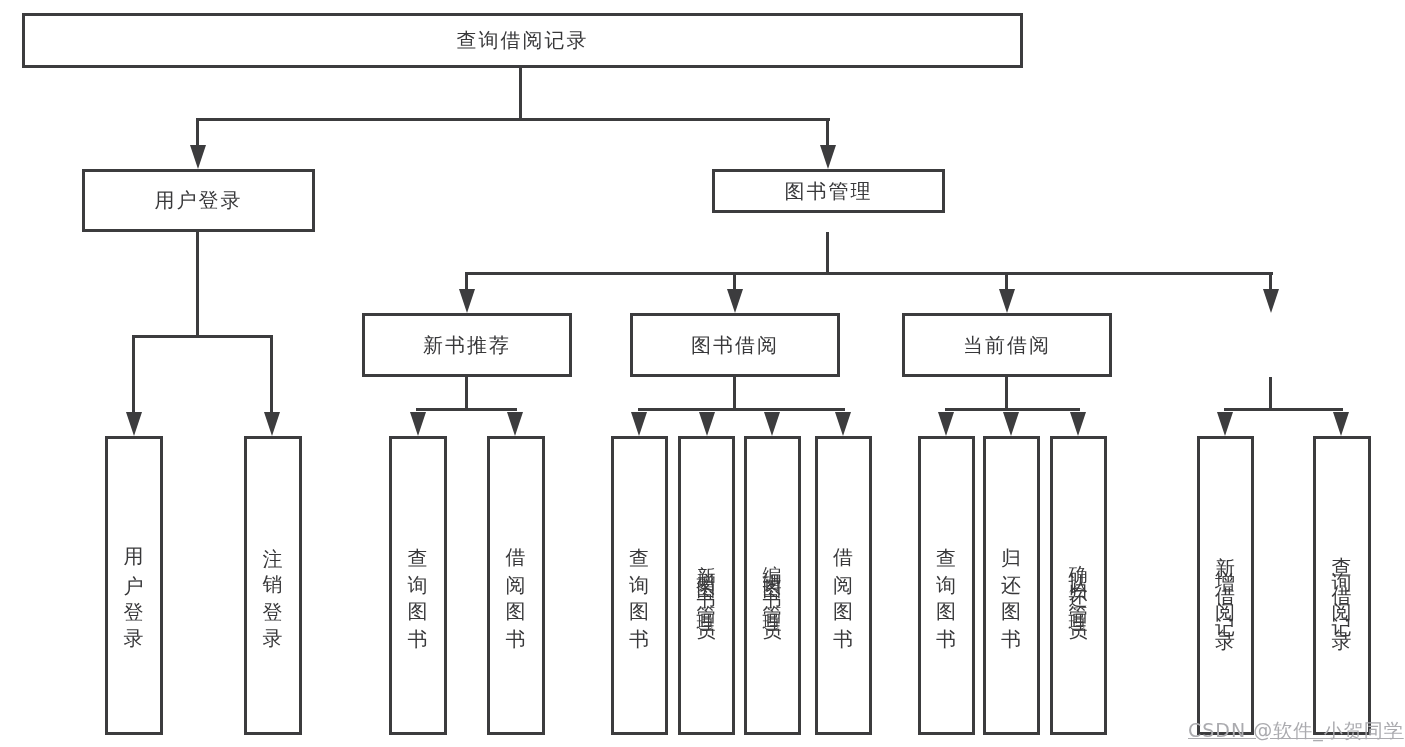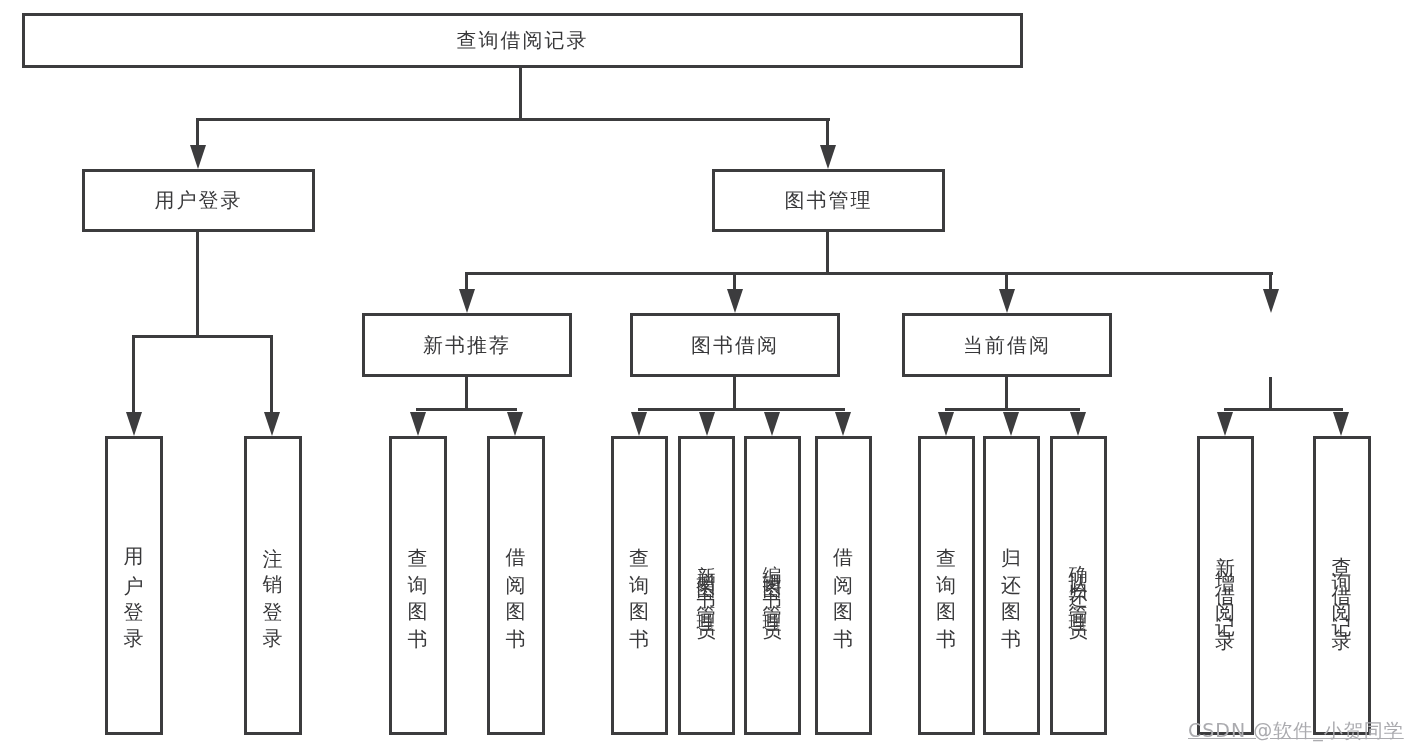--- a/index.html
+++ b/index.html
@@ -39,21 +39,21 @@
   <div class="box" style="left:22px;top:13px;width:1001px;height:55px">查询借阅记录</div>
 
   <div class="vline" style="left:519px;top:68px;height:53px"></div>
   <div class="hline" style="left:197px;top:118px;width:633px"></div>
   <div class="vline" style="left:196px;top:118px;height:29px"></div>
   <div class="arrow" style="left:190px;top:145px"></div>
   <div class="vline" style="left:826px;top:118px;height:29px"></div>
   <div class="arrow" style="left:820px;top:145px"></div>
 
   <div class="box" style="left:82px;top:169px;width:233px;height:63px">用户登录</div>
-  <div class="box" style="left:712px;top:169px;width:233px;height:63px">图书管理</div>
+  <div class="box" style="left:712px;top:169px;width:233px;height:44px">图书管理</div>
 
   <div class="vline" style="left:196px;top:232px;height:106px"></div>
   <div class="hline" style="left:132px;top:335px;width:141px"></div>
   <div class="vline" style="left:132px;top:335px;height:79px"></div>
   <div class="arrow" style="left:126px;top:412px"></div>
   <div class="vline" style="left:270px;top:335px;height:79px"></div>
   <div class="arrow" style="left:264px;top:412px"></div>
 
   <div class="vline" style="left:826px;top:232px;height:43px"></div>
   <div class="hline" style="left:466px;top:272px;width:807px"></div>

